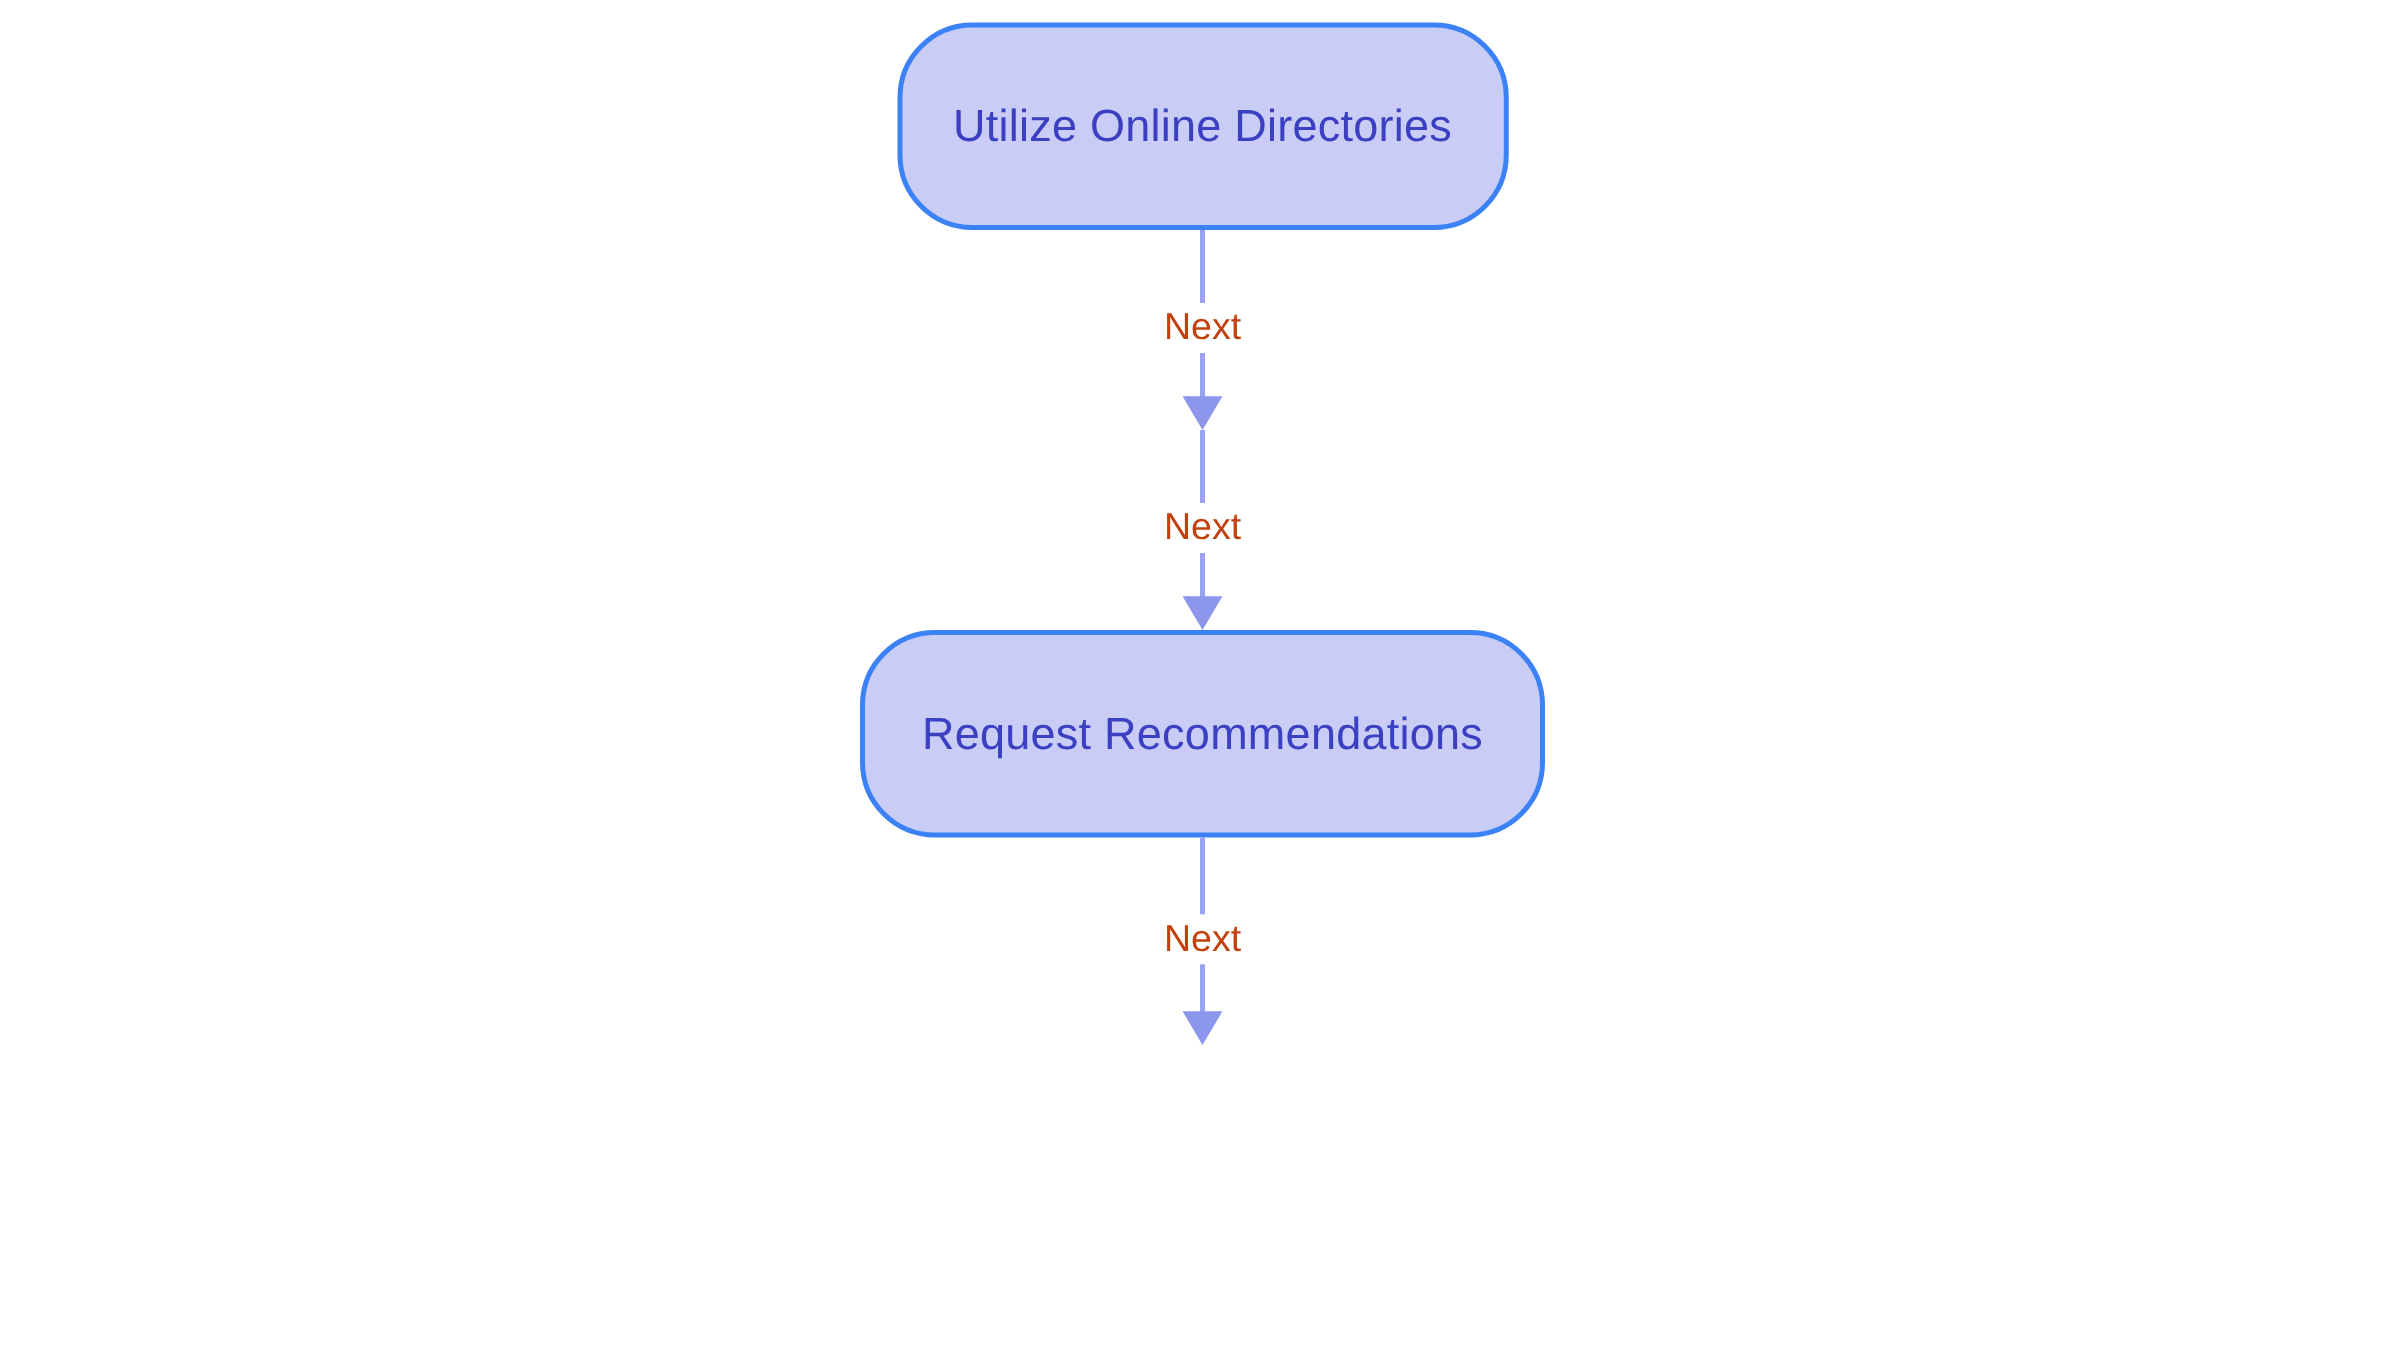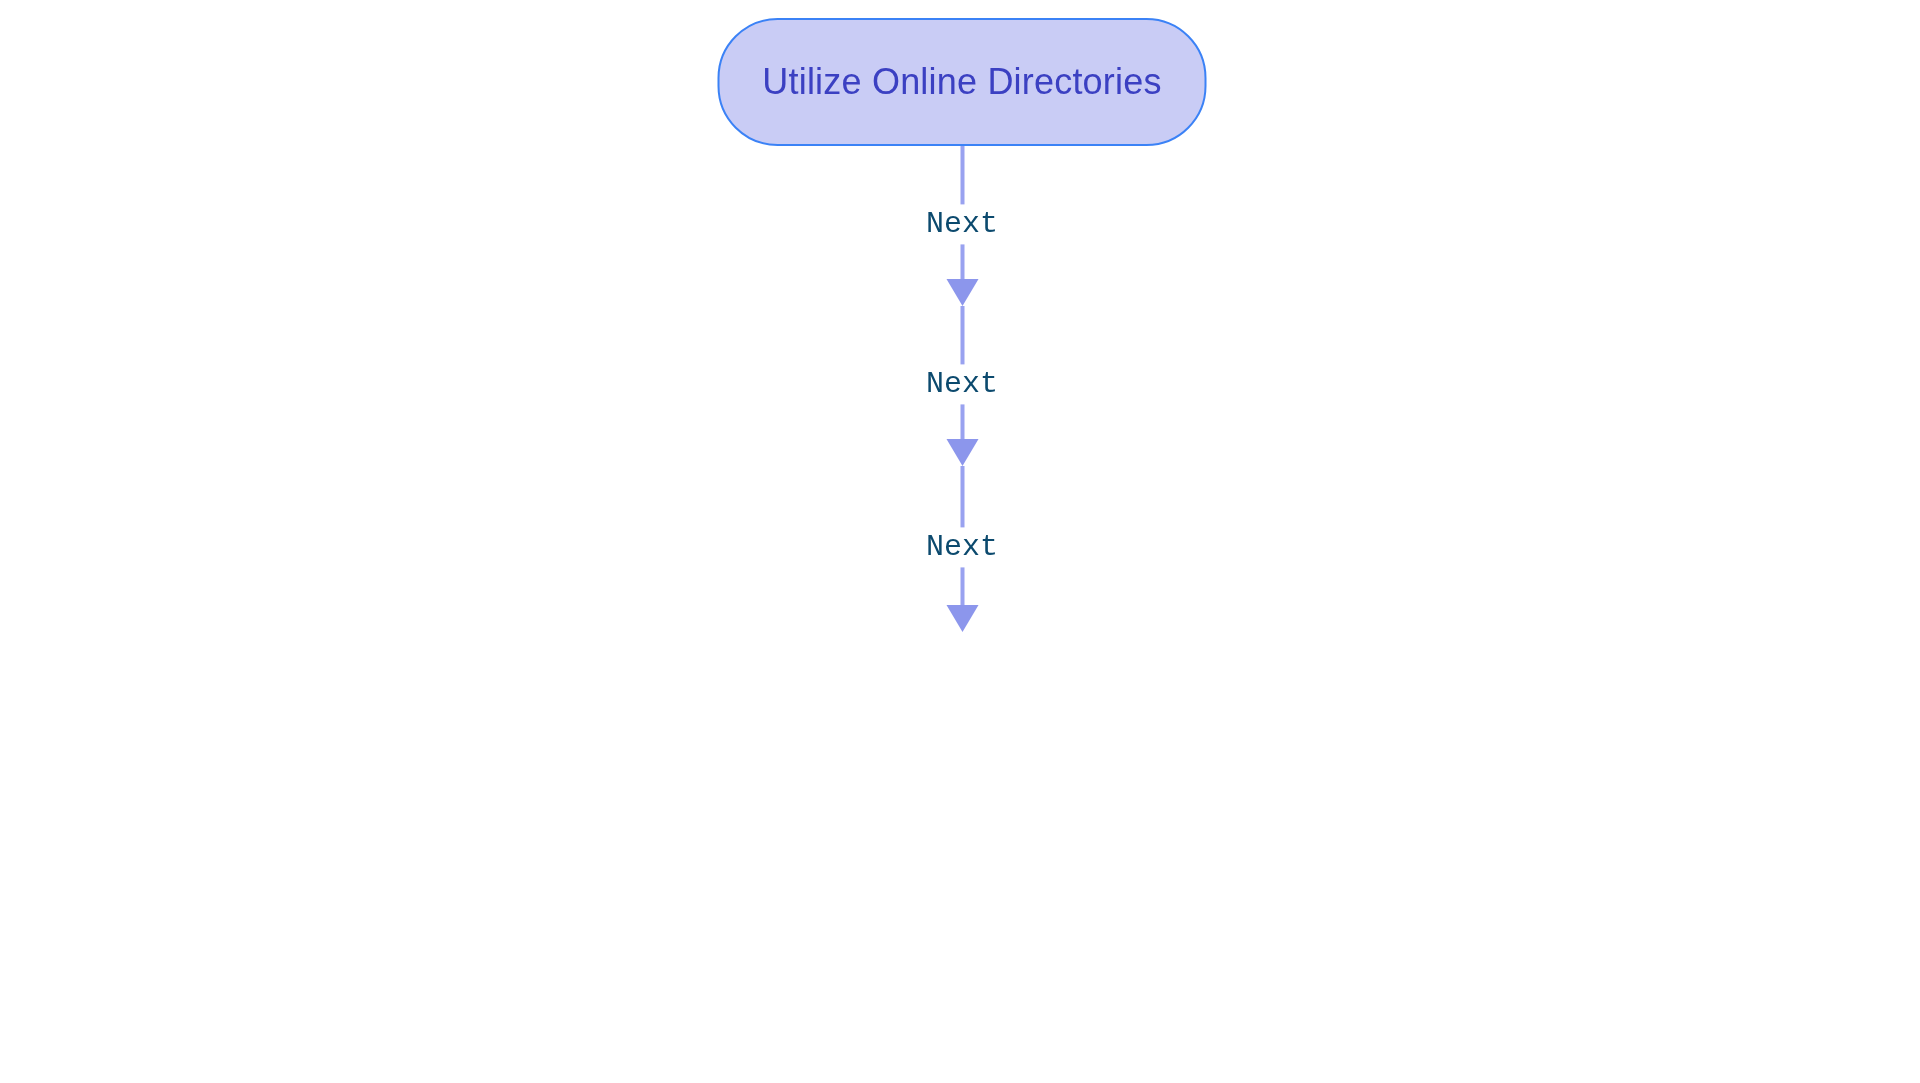--- a/index.html
+++ b/index.html
@@ -19,24 +19,24 @@
     position: absolute;
     left: 962px;
     top: 18px;
     transform: translateX(-50%);
     display: flex;
     flex-direction: column;
     align-items: center;
   }
   .node {
     box-sizing: border-box;
-    height: 128px;
+    height: 166px;
     border-radius: 60px;
     background: #c9ccf5;
-    border: 2px solid #3b82f6;
+    border: 4px solid #3b82f6;
     display: flex;
     align-items: center;
     justify-content: center;
     flex-shrink: 0;
   }
   .node-label {
     color: #3b40c2;
     font-size: 36px;
     letter-spacing: 0.2px;
     white-space: nowrap;
@@ -73,24 +73,23 @@
     border-right: 16px solid transparent;
     border-top: 27px solid #8c96ec;
   }
   .edge-label {
     position: absolute;
     left: 50%;
     top: 50%;
     transform: translate(-50%, -54%);
     background: #ffffff;
     padding: 3px 9px;
-    color: #0c4a6e;
+    color: #c2410c;
     font-size: 30px;
     white-space: nowrap;
-    font-family: Liberation Mono, monospace;
   }
 </style>
 </head>
 <body>
 
 <div class="canvas">
   <div class="flow">
 
     <div class="node node-1">
       <span class="node-label">Utilize Online Directories</span>
@@ -102,20 +101,23 @@
       <span class="edge-label">Next</span>
     </div>
 
 
     <div class="edge edge-2">
       <div class="edge-line"></div>
       <div class="arrowhead"></div>
       <span class="edge-label">Next</span>
     </div>
 
+    <div class="node node-3">
+      <span class="node-label">Request Recommendations</span>
+    </div>
 
     <div class="edge edge-3">
       <div class="edge-line"></div>
       <div class="arrowhead"></div>
       <span class="edge-label">Next</span>
     </div>
 
 
   </div>
 </div>

